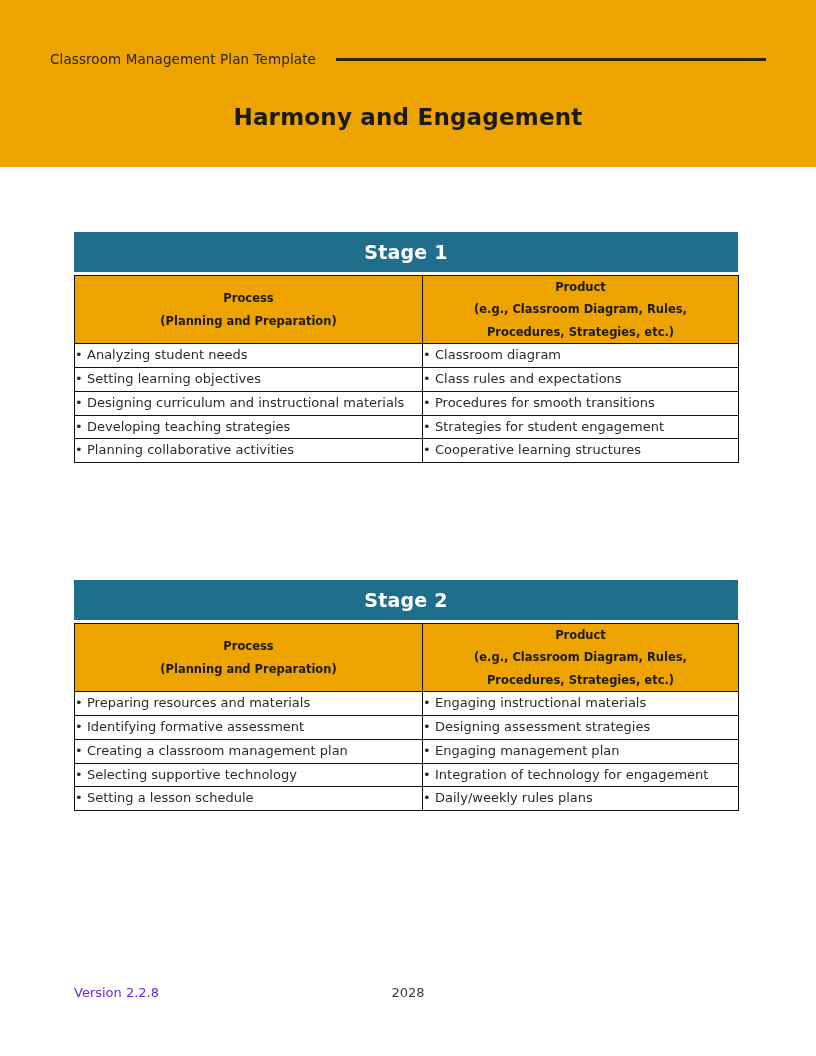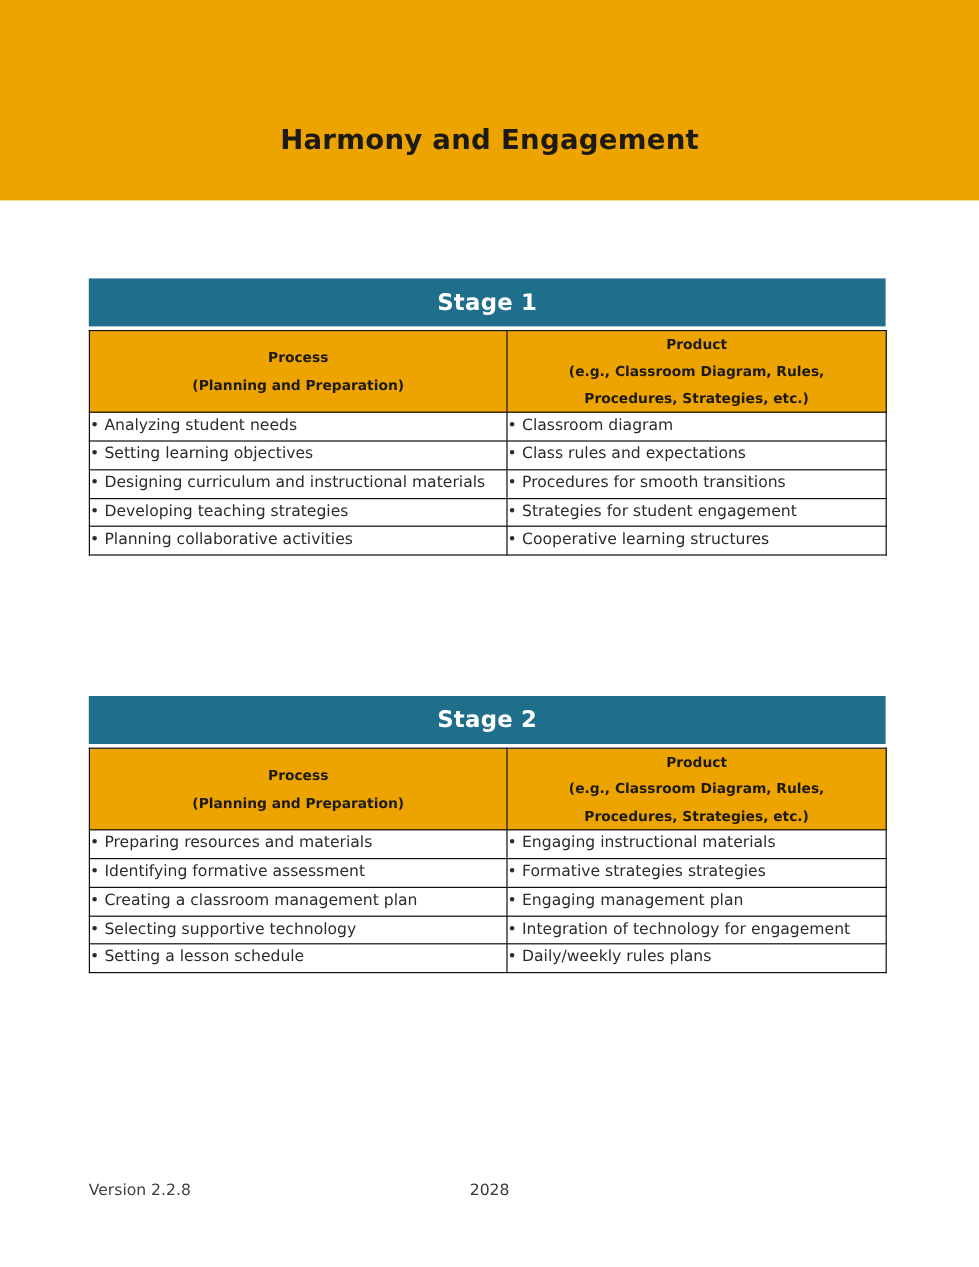--- a/index.html
+++ b/index.html
@@ -133,36 +133,40 @@
     left: 0;
     top: 985px;
     width: 816px;
     height: 22px;
   }
   .footer-version {
     position: absolute;
     left: 74px;
     top: 0;
     font-size: 13px;
-    color: #404040;
+    color: #6d28d9;
   }
   .footer-year {
     position: absolute;
     left: 0;
     top: 0;
     width: 816px;
     text-align: center;
     font-size: 13px;
     color: #3b3b3b;
   }
 </style>
 </head>
 <body>
 
 <div class="header-band">
+  <div class="header-top-row">
+    <div class="header-kicker">Classroom Management Plan Template</div>
+    <div class="header-rule"></div>
+  </div>
   <div class="header-title">Harmony and Engagement</div>
 </div>
 
 <div class="stage-block" id="stage-0" style="top:196px;margin-top:36px;">
   <div class="stage-title">Stage 1</div>
   <table class="stage-table">
     <colgroup>
       <col class="col-process">
       <col class="col-product">
     </colgroup>
@@ -292,21 +296,21 @@
         <tr>
           <td class="body-cell">
             <div class="bullet-row">
               <span class="bullet-dot">•</span>
               <span class="bullet-text">Identifying formative assessment</span>
             </div>
           </td>
           <td class="body-cell">
             <div class="bullet-row">
               <span class="bullet-dot">•</span>
-              <span class="bullet-text">Formative strategies strategies</span>
+              <span class="bullet-text">Designing assessment strategies</span>
             </div>
           </td>
         </tr>
         <tr>
           <td class="body-cell">
             <div class="bullet-row">
               <span class="bullet-dot">•</span>
               <span class="bullet-text">Creating a classroom management plan</span>
             </div>
           </td>

